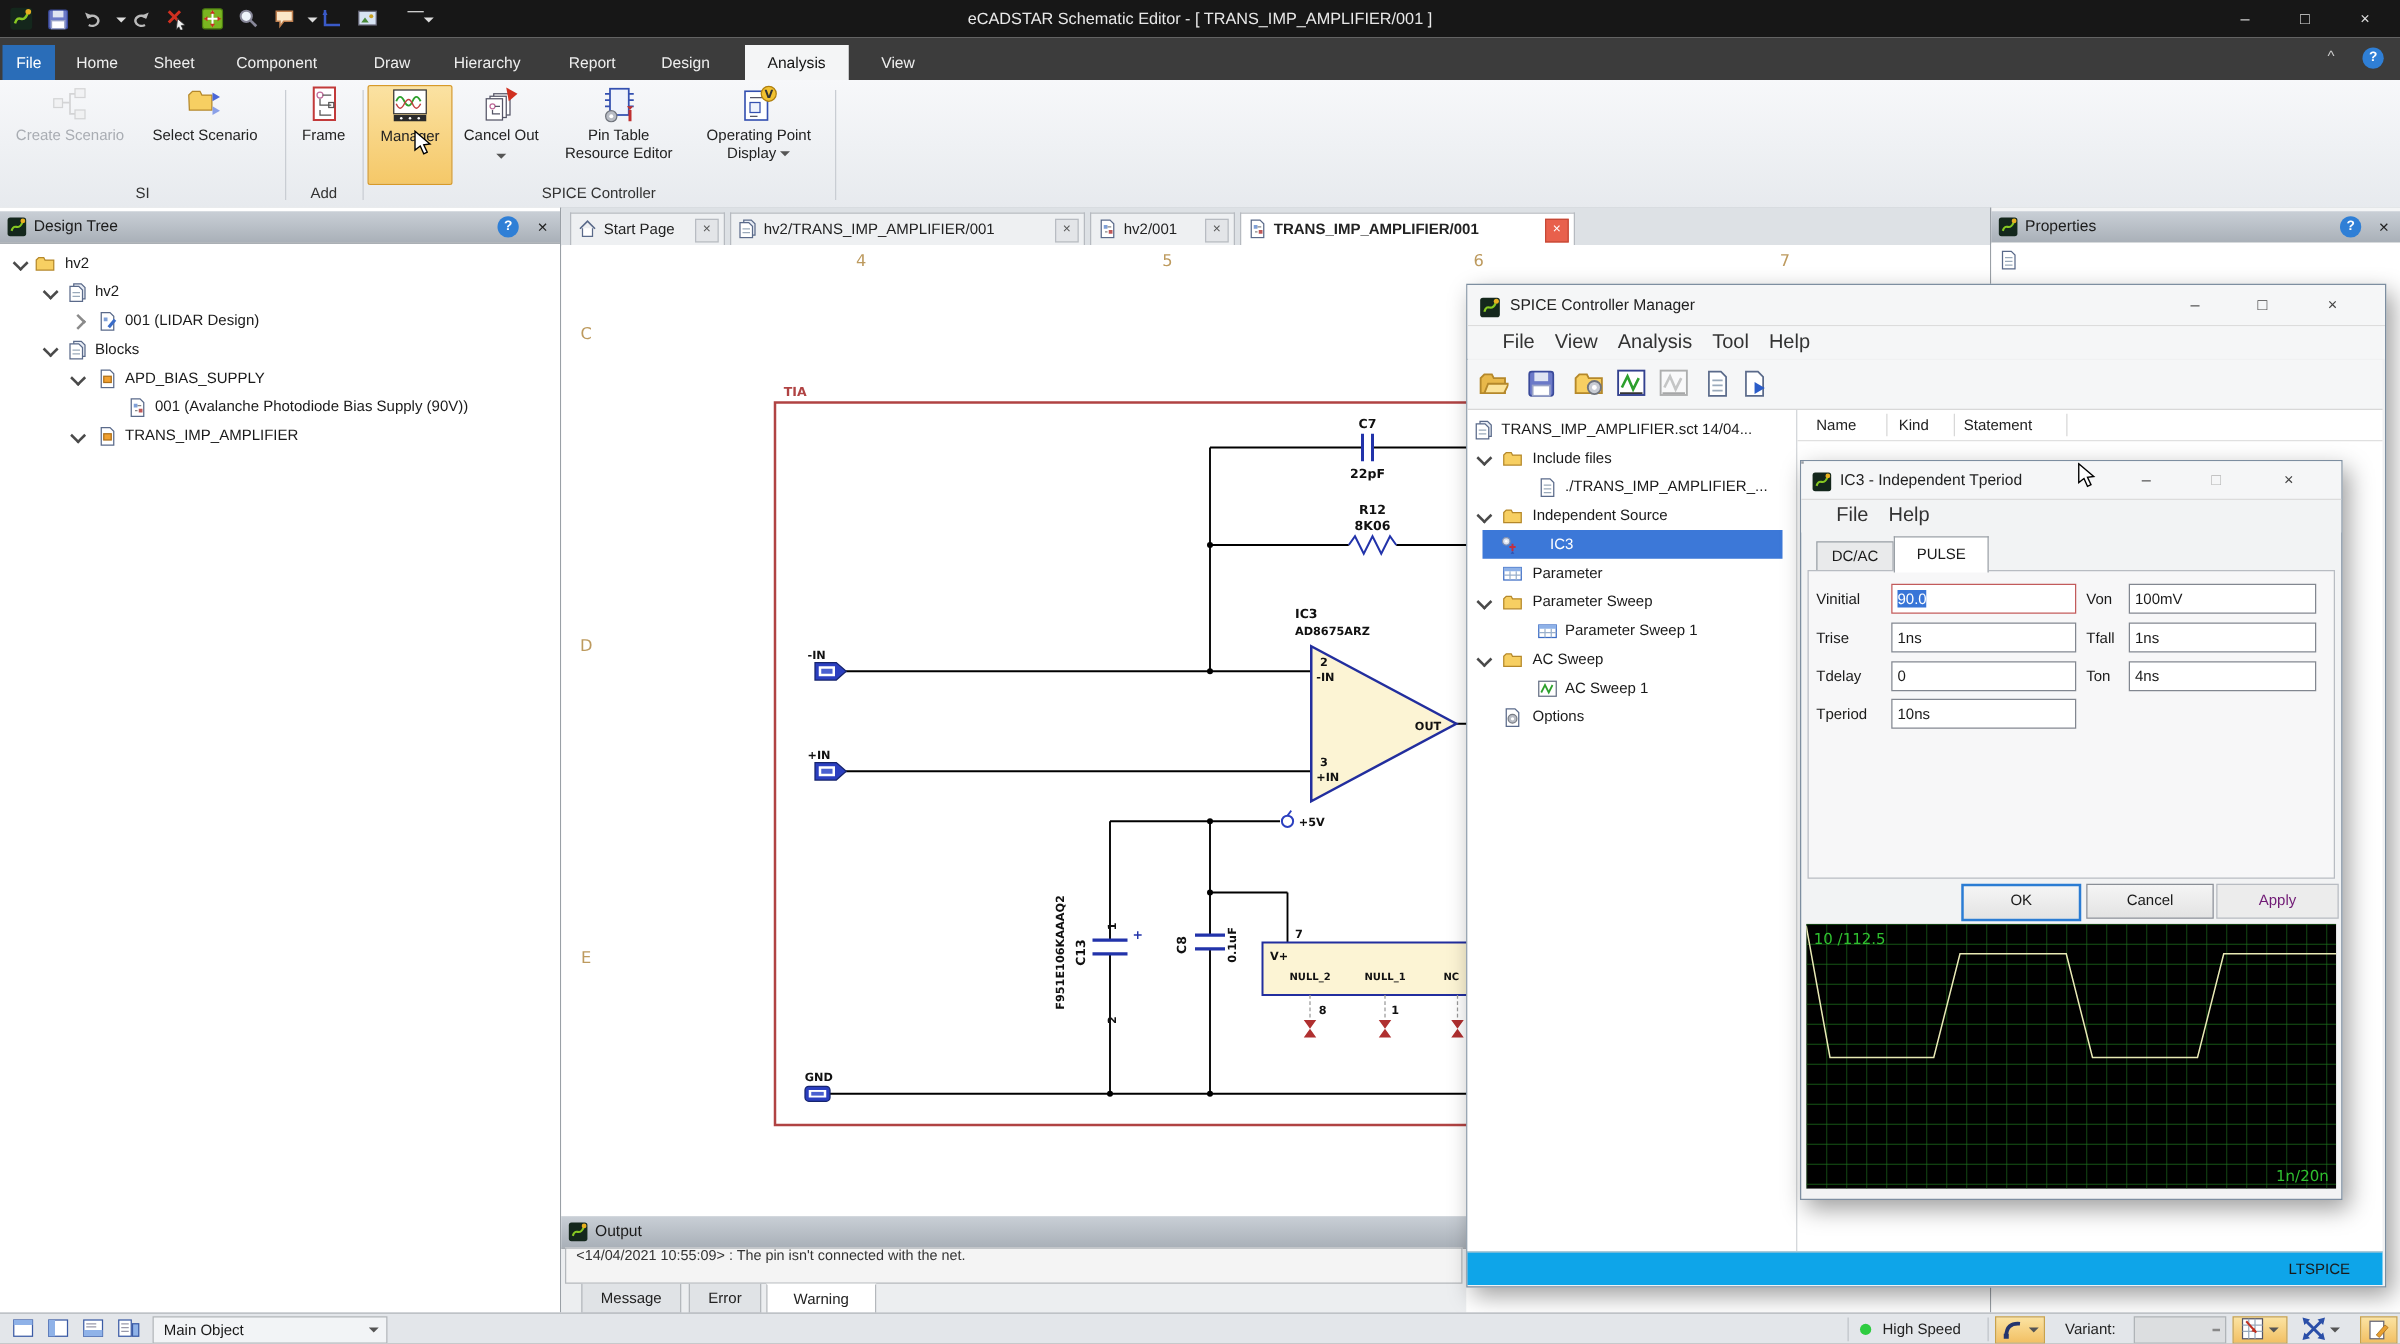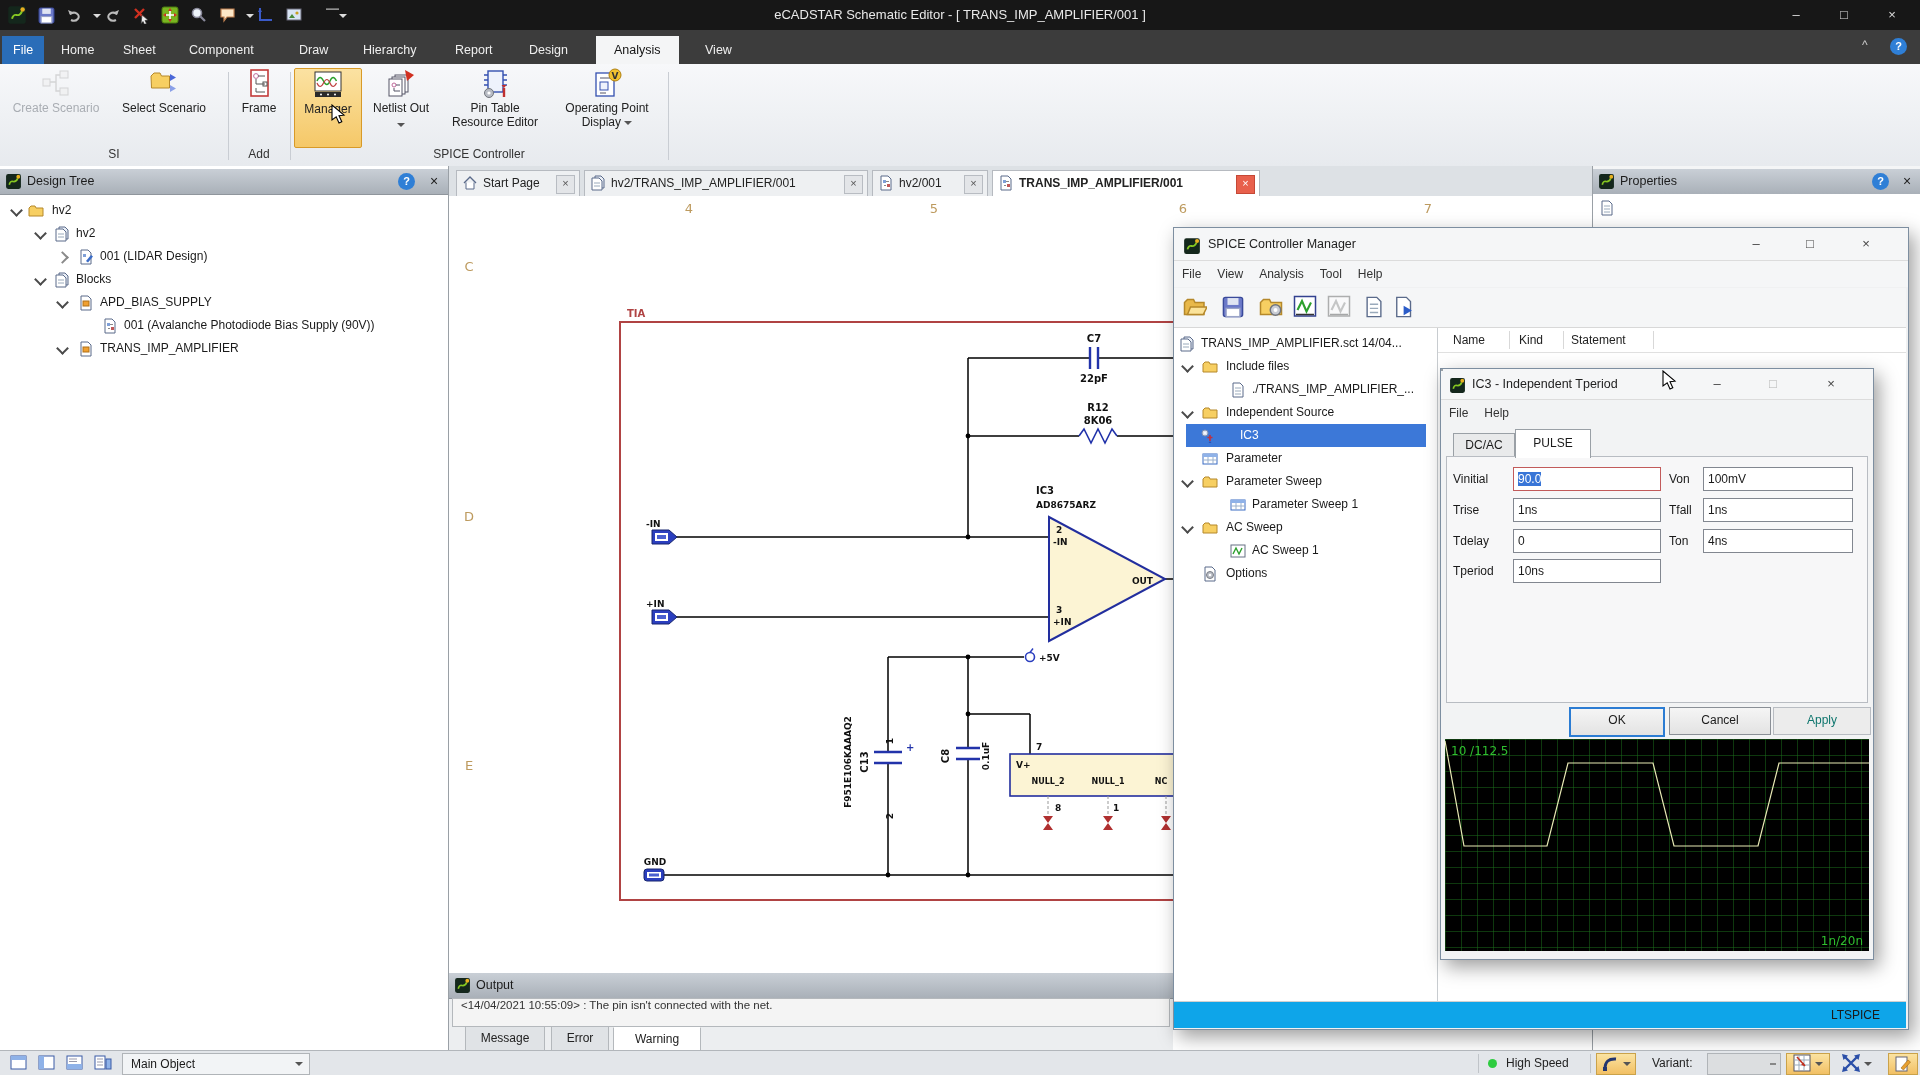--- a/index.html
+++ b/index.html
@@ -58,32 +58,32 @@
   #output .msg{position:absolute;left:8px;top:-4px;line-height:20px;color:#333;font-size:11.5px;white-space:nowrap;}
   .otab{position:absolute;top:54px;height:23px;line-height:22px;text-align:center;font-size:12px;color:#222;border:1px solid #b4b8bc;border-top:none;background:#e0e3e6;}
   .otab.active{background:#fff;border-top:1px solid #fff;}
   
   #props{position:absolute;left:1592px;top:166px;width:328px;height:884px;background:#f4f5f6;border-left:1px solid #9aa0a6;}
   
   .window{position:absolute;background:#f0f1f2;border:1px solid #7d8ea0;box-shadow:5px 7px 18px rgba(0,0,0,.38);}
   .wtitle{position:absolute;left:0;top:0;right:0;height:32px;background:#f5f6f7;border-bottom:1px solid #dcdcdc;line-height:32px;font-size:12.5px;color:#222;}
   .wctl{position:absolute;top:2px;width:48px;height:28px;line-height:28px;text-align:center;color:#444;font-size:13px;}
   .wctl.dim{color:#b5b5b5;}
-  .wmenu{position:absolute;left:0;right:0;height:26px;line-height:26px;font-size:12px;color:#333;background:#f5f6f7;}
+  .wmenu{position:absolute;left:0;right:0;height:26px;line-height:26px;font-size:16px;color:#333;background:#f5f6f7;padding-left:20px;}
   .wmenu span{padding:0 8px;}
   .tool{position:absolute;width:30px;height:30px;display:flex;align-items:center;justify-content:center;}
   .mrow{position:absolute;height:23px;line-height:23px;font-size:12px;white-space:nowrap;}
   
   .flbl{position:absolute;font-size:12px;line-height:24px;color:#1a1a1a;}
   .fld{position:absolute;height:22px;background:#fff;border:1px solid #828790;font-size:12px;line-height:22px;padding:0 4px;white-space:nowrap;}
   .fld.red{border:1px solid #c25b5b;}
   .fld .seltext{background:#3875d7;color:#fff;}
   .dbtn{position:absolute;height:26px;background:linear-gradient(#f5f5f5,#e3e3e3);border:1px solid #8a8f96;text-align:center;line-height:24px;font-size:12px;color:#1a1a1a;}
   .dbtn.focus{border:2px solid #2b7cd3;line-height:22px;}
-  .dbtn.dis{color:#0f766e;border-color:#b8bcc2;background:#ececec;}
+  .dbtn.dis{color:#701a75;border-color:#b8bcc2;background:#ececec;}
   .dtabbtn{position:absolute;text-align:center;font-size:12px;border:1px solid #9aa0a6;}
   
   #statusbar{position:absolute;left:0;top:1050px;width:1920px;height:25px;background:#e3e6ea;border-top:1px solid #b2b6bb;}
   #statusbar .sl{position:absolute;top:0;height:25px;line-height:25px;font-size:12px;color:#222;}
   .obox{position:absolute;top:2px;height:20px;background:linear-gradient(#fbe3a2,#f2c064);border:1px solid #caa24a;display:flex;align-items:center;justify-content:center;}
   .sdiv{position:absolute;top:3px;width:1px;height:19px;background:#c0c4c9;}
   .dot{position:absolute;top:8px;width:9px;height:9px;border-radius:5px;background:#2ecc40;}
 </style>
 </head>
 <body>
@@ -303,21 +303,21 @@
   </div>
   <div class="rbtn" style="left:362px;width:78px">
     <svg width="32" height="30">
           <rect x="10" y="7" width="13" height="17" fill="#fff" stroke="#556"></rect>
           <rect x="7" y="9" width="13" height="17" fill="#fff" stroke="#556"></rect>
           <rect x="4" y="11" width="13" height="17" fill="#fff" stroke="#556"></rect>
           <circle cx="9" cy="17" r="2" fill="none" stroke="#c06a9a"></circle>
           <path d="M11 17 h4 M9 20 v3 h6" fill="none" stroke="#556"></path>
           <path d="M20 2 l9 5 -7 6 z" fill="#d03020"></path>
         </svg>
-    <span class="l1">Netlist Out</span>
+    <span class="l1">Cancel Out</span>
     <span class="caret" style="margin-top:4px"></span>
   </div>
   <div class="rbtn" style="left:444px;width:102px">
     <svg width="32" height="30">
           <rect x="9" y="3" width="15" height="21" fill="#eef2fc" stroke="#3450b0" stroke-width="1.4"></rect>
           <path d="M9 7 h-4 M9 12 h-4 M9 17 h-4 M24 7 h4 M24 12 h4 M24 17 h4" stroke="#3450b0" stroke-width="1.4"></path>
           <circle cx="10" cy="25" r="4.5" fill="#b8bcc4" stroke="#70747c"></circle>
           <circle cx="10" cy="25" r="1.6" fill="#fff"></circle>
           <path d="M25 20 v9" stroke="#c03030" stroke-width="2.4"></path>
           <path d="M25 20 l-2.5 -3 h5 z" fill="#c03030"></path>

